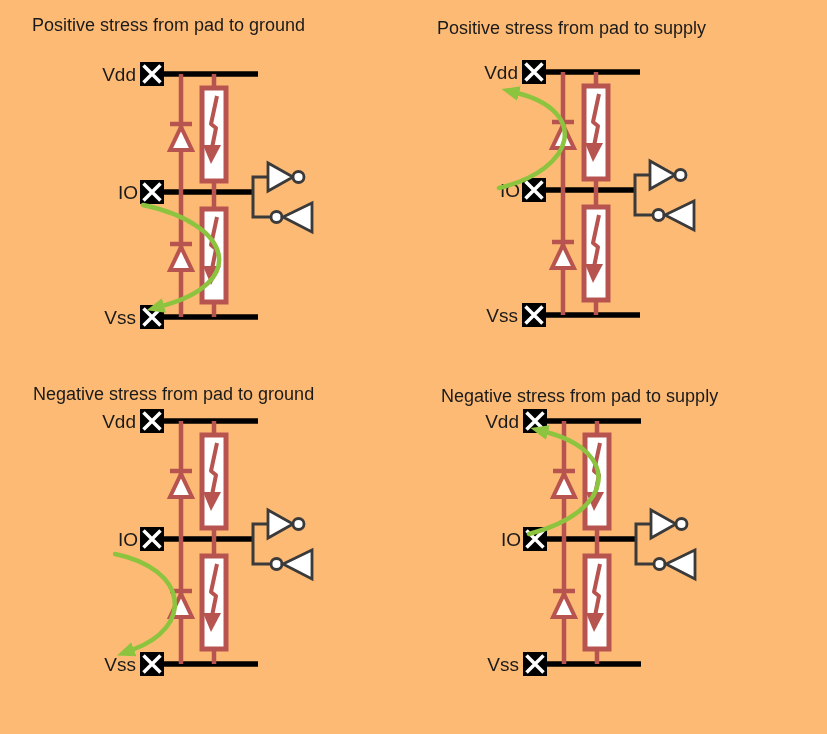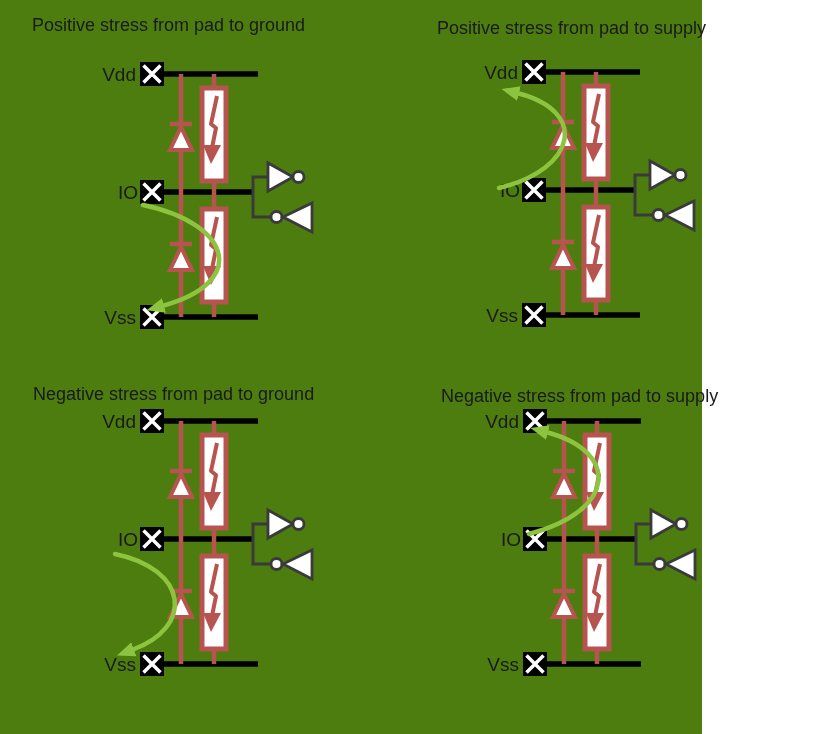--- a/index.html
+++ b/index.html
@@ -1,17 +1,17 @@
 <!DOCTYPE html>
 <html style="--device-red: #b85450; --stress-green: #8cc43f; --rail-black: #000000; --buffer-gray: #3a3a3a; --text-black: #1a1a1a;"><head>
 <meta charset="utf-8">
 <style>
   html,body { margin:0; padding:0; background:#fff; }
   .canvas {
-    position:relative; width:702px; height:734px; background:#4d7c0f;
+    position:relative; width:827px; height:734px; background:#fdba74;
     font-family:"Liberation Sans", sans-serif;
   }
   svg { display:block; }
 
   .title    { font:18px "Liberation Sans", sans-serif; fill:var(--text-black); }
   .rail-label { font:19px "Liberation Sans", sans-serif; fill:var(--text-black); }
 
   .rail      { stroke:var(--rail-black); stroke-width:5.5; fill:none; }
   .red-line  { stroke:var(--device-red); stroke-width:4.5; fill:none; }
   .device-tri{ stroke:var(--device-red); stroke-width:4;   fill:#ffffff; }

